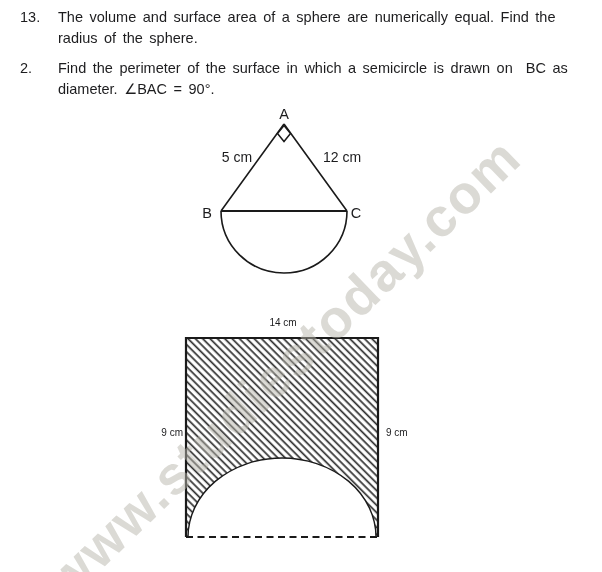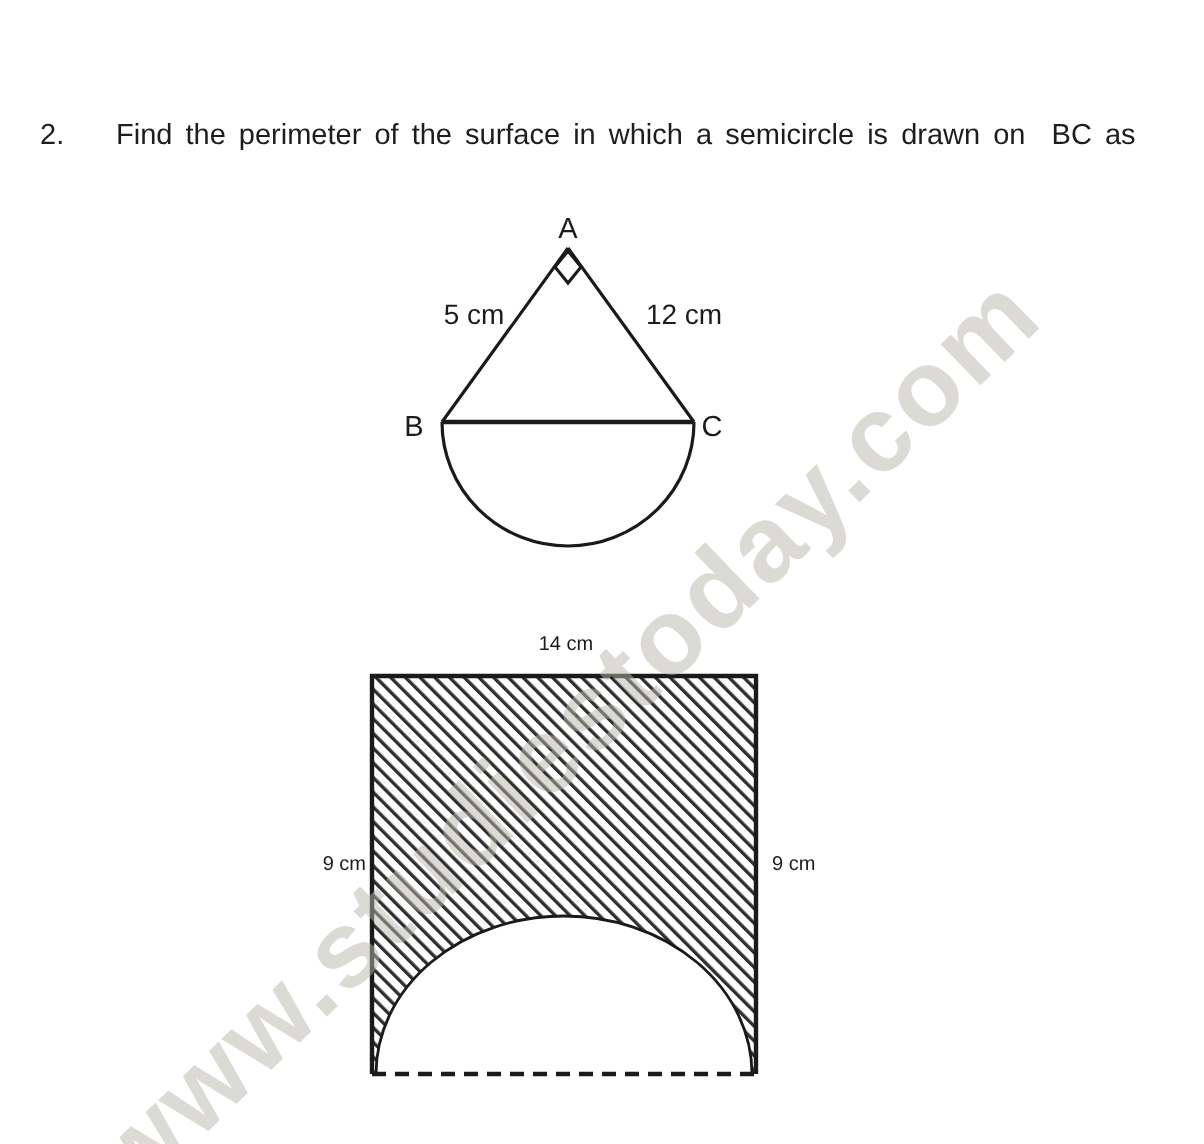--- a/index.html
+++ b/index.html
@@ -21,23 +21,28 @@
     color:rgba(184,181,172,0.50);
     transform:rotate(-44deg); transform-origin:center center;
     pointer-events:none; user-select:none;
   }
 </style>
 </head>
 <body>
 
 <div id="page">
 
+  <div class="q" style="top:7px">
+    <div class="qline"><span class="qnum">13.</span><span>The volume and surface area of a sphere are numerically equal. Find the</span></div>
+    <div class="qline qrest">radius of the sphere.</div>
+  </div>
 
   <div class="q" style="top:58px">
     <div class="qline"><span class="qnum">2.</span><span>Find the perimeter of the surface in which a semicircle is drawn on  BC as</span></div>
+    <div class="qline qrest">diameter. ∠BAC = 90°.</div>
   </div>
 
   <svg class="fig" style="left:150px; top:100px" width="270" height="185" viewBox="0 0 270 185">
 
     <path d="M 134 24 L 71 111 M 134 24 L 197 111" fill="none" stroke="#1a1a1a" stroke-width="1.6"></path>
 
     <line x1="71" y1="111" x2="197" y2="111" stroke="#1a1a1a" stroke-width="2.2"></line>
 
     <path d="M 71 111 A 63 62 0 0 0 197 111" fill="none" stroke="#1a1a1a" stroke-width="1.6"></path>
 

